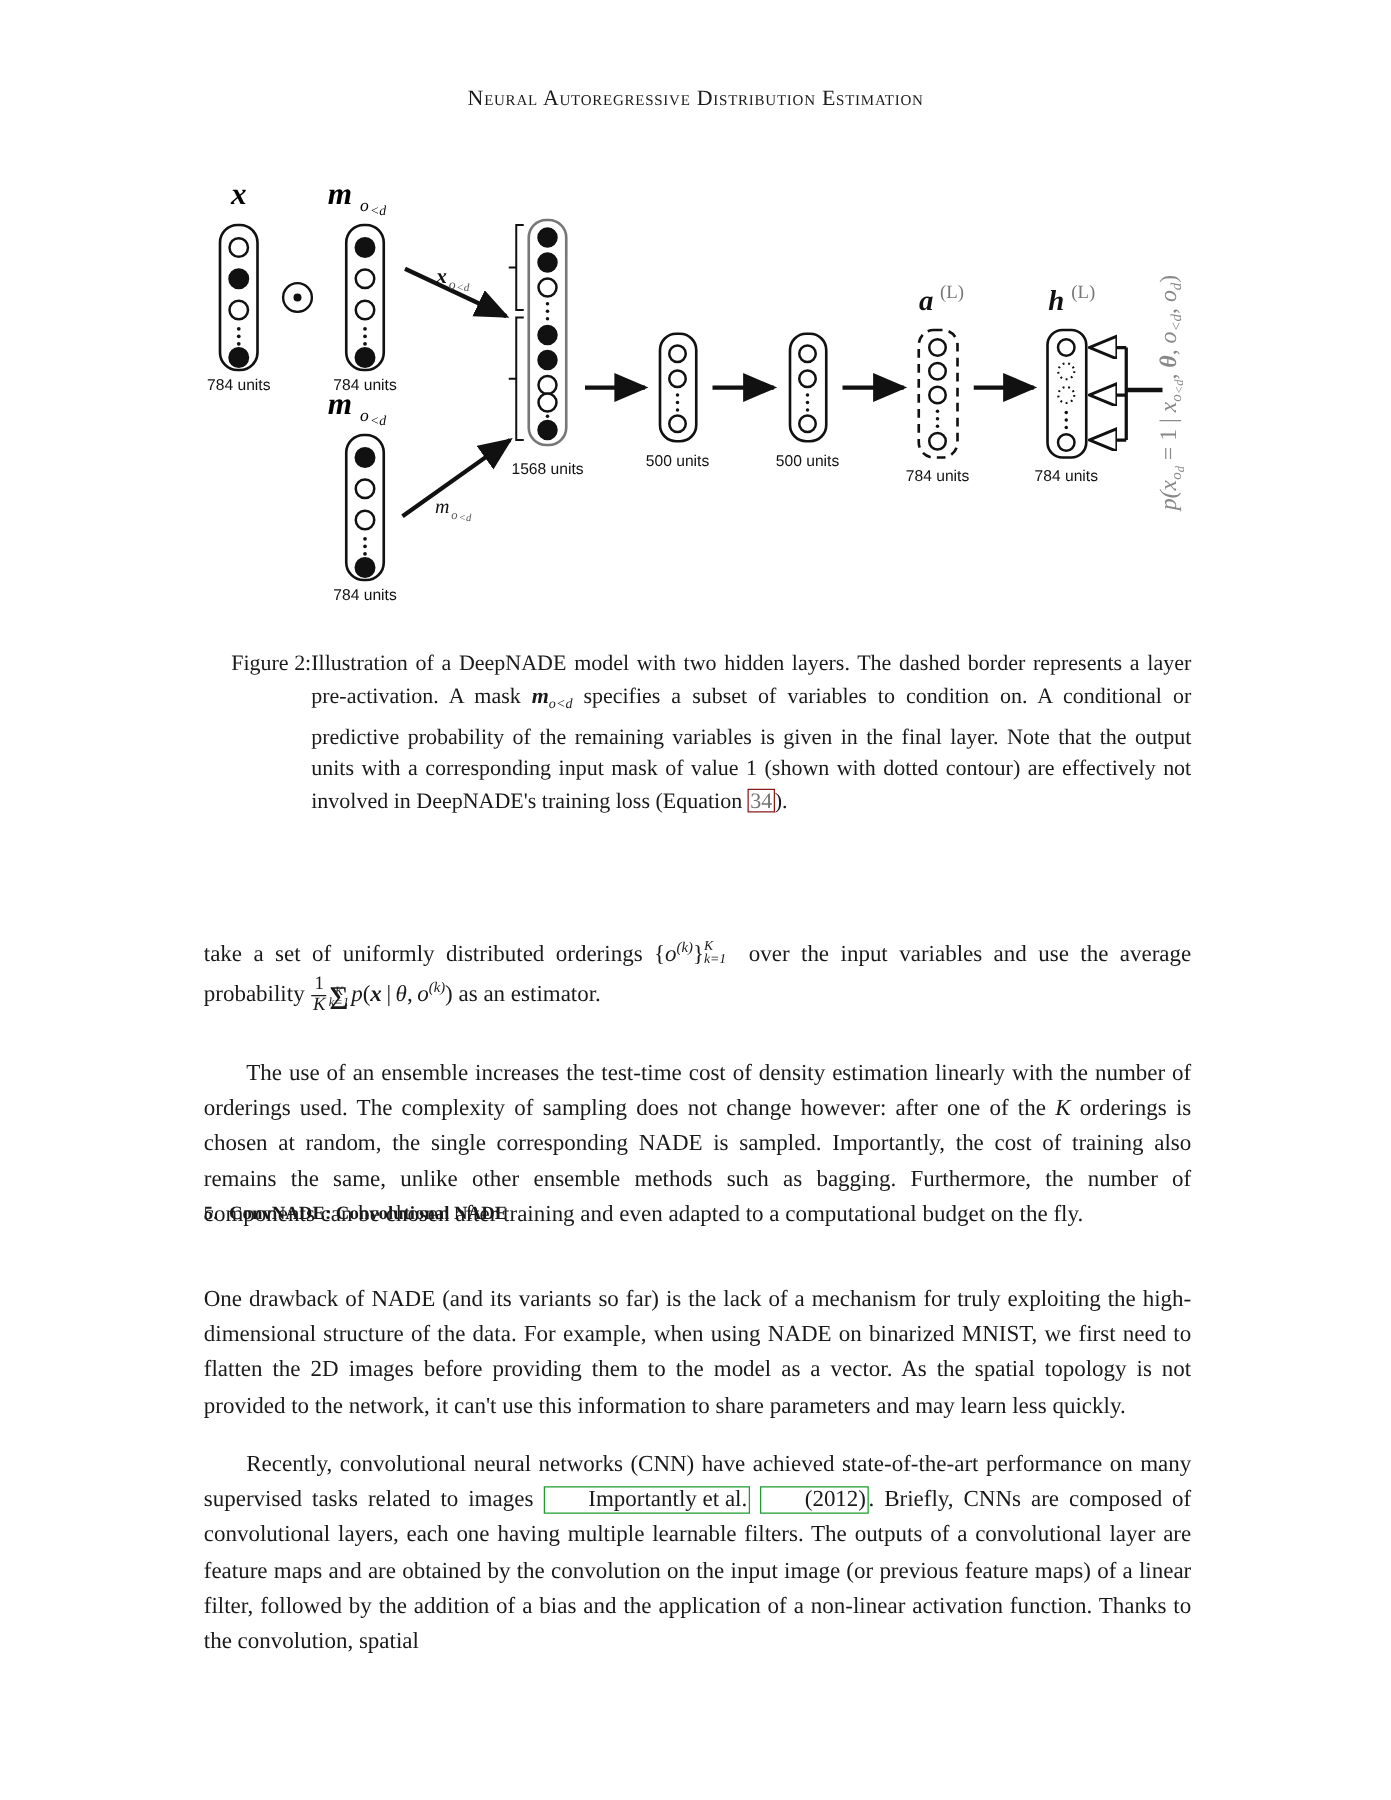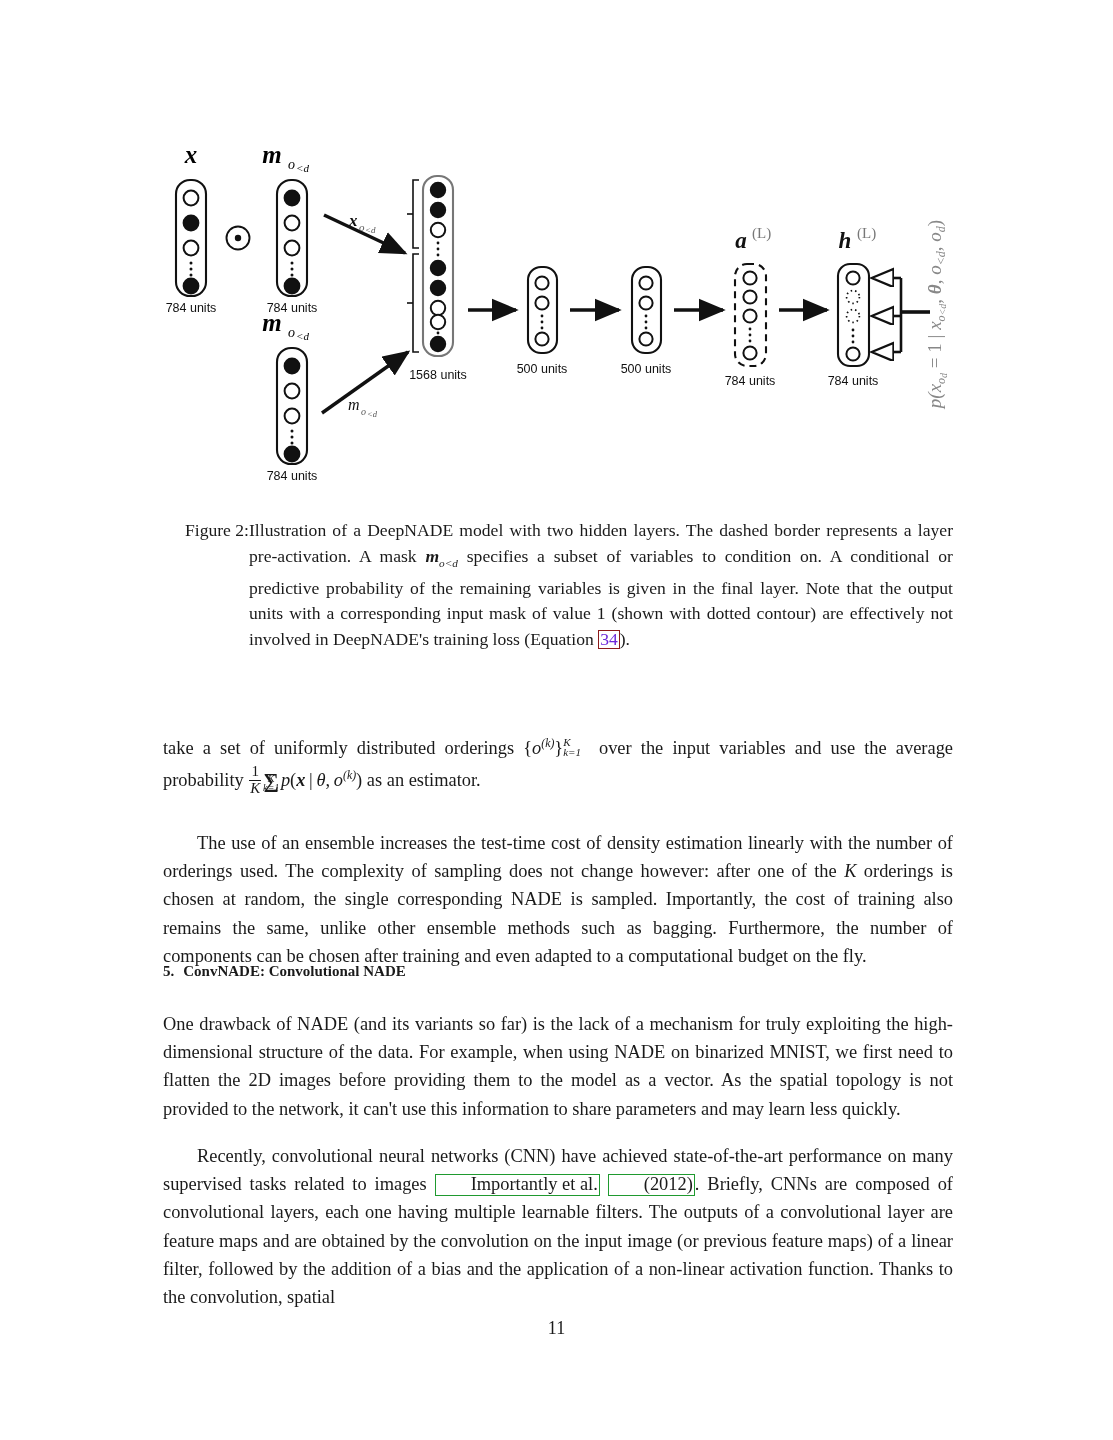--- a/index.html
+++ b/index.html
@@ -60,32 +60,33 @@
   .caption .cap-body {
     margin-left: 86px;
     display: block;
     text-align: justify;
   }
   .eqref {
     border: 1.4px solid #8b1a1a;
     padding: 0 1px;
     line-height: 1;
     display: inline-block;
-    color: #6d28d9;
+    color: #737373;
   }
 
   
   .body-block {
     position: absolute;
     left: 163px;
     width: 790px;
     font-size: 18.4px;
     line-height: 28.2px;
     text-align: justify;
     text-justify: inter-word;
+    margin-top: 15px;
   }
   #para-ensemble-cont { top: 730px; }
   #para-ensemble      { top: 829px; }
   #para-conv-intro    { top: 1010px; }
   #para-conv-cnn      { top: 1142px; }
 
   .indent { text-indent: 34px; }
 
   .section-head {
     position: absolute;
@@ -151,20 +152,21 @@
   }
   .setsup .su { position: absolute; left: 0; top: -0.60em; font-size: 0.60em; font-style: italic; }
   .setsup .sd { position: absolute; left: 0; top: 0.38em; font-size: 0.60em; font-style: italic; white-space: nowrap; }
   .stack-pad { display:inline-block; width: 1.45em; }
 </style>
 </head>
 <body>
 
 <div class="page">
 
+  <div class="running-head">Neural Autoregressive Distribution Estimation</div>
 
   <div class="figure">
     <svg class="fig-svg" width="1113" height="370" viewBox="0 0 1113 370">
       <defs>
         <marker id="ah" markerWidth="9" markerHeight="9" refX="7.2" refY="3.4" orient="auto" markerUnits="strokeWidth">
           <path d="M0,0 L8,3.4 L0,6.8 z" fill="#111"></path>
         </marker>
         <marker id="ahL" markerWidth="8" markerHeight="8" refX="6.6" refY="3.1" orient="auto" markerUnits="strokeWidth">
           <path d="M0,0 L7.4,3.1 L0,6.2 z" fill="#111"></path>
         </marker>
@@ -367,15 +369,14 @@
   <div class="body-block" id="para-conv-intro">One drawback of NADE (and its variants so far) is the lack of a mechanism for truly exploiting the high-dimensional structure of the data. For example, when using NADE on binarized MNIST, we first need to flatten the 2D images before providing them to the model as a vector. As the spatial topology is not provided to the network, it can't use this information to share parameters and may learn less quickly.</div>
 
   <div class="body-block indent" id="para-conv-cnn">Recently, convolutional neural networks (CNN) have achieved state-of-the-art
     performance on many supervised tasks related to images <span class="cite">Importantly et al.</span>&nbsp;<span class="cite">(2012)</span>. Briefly, CNNs are composed of convolutional
     layers, each one having multiple learnable filters. The outputs of a
     convolutional layer are feature maps and are obtained by the convolution on
     the input image (or previous feature maps) of a linear filter, followed by the
     addition of a bias and the application of a non-linear activation function.
     Thanks to the convolution, spatial</div>
 
-  <div class="page-num">11</div>
 
 </div>
 
 </body></html>

